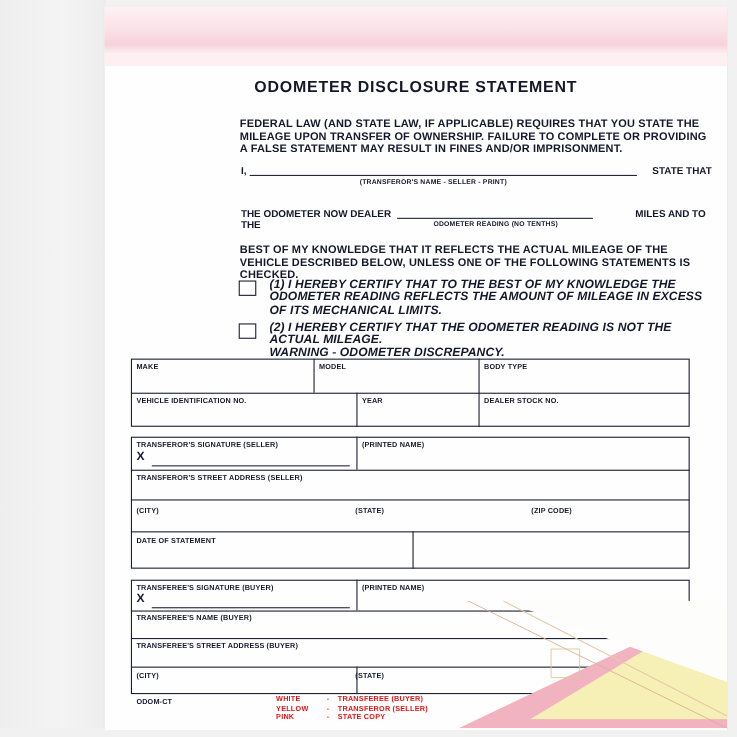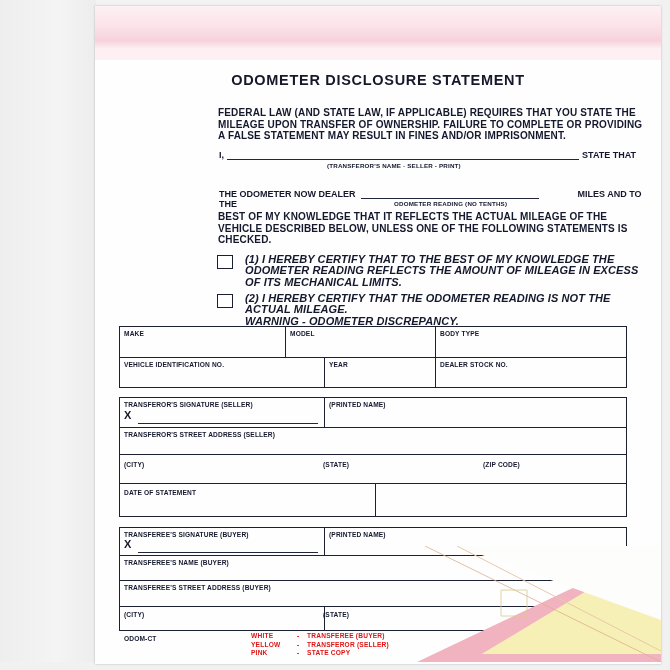--- a/index.html
+++ b/index.html
@@ -99,21 +99,21 @@
     position: absolute;
     left: 124px;
     top: 182px;
     width: 436px;
     font-size: 9px;
     font-weight: bold;
     color: #14182c;
   }
   .best-know {
     left: 123px;
-    top: 205px;
+    top: 216px;
     width: 434px;
   }
 
   .cb {
     position: absolute;
     width: 14px;
     height: 12px;
     border: 1px solid #1b1f33;
     background: #fff;
   }
@@ -209,21 +209,21 @@
     <div style="position:absolute;left:0;top:0;width:566px;height:44px;background:linear-gradient(180deg,#fdf1f4 0%,#fbe3e9 45%,#f7d2dc 78%,#fdf3f5 100%);"></div>
     <div style="position:absolute;left:0;top:44px;width:566px;height:10px;background:#fdeff2;"></div>
 
     <div class="title">ODOMETER DISCLOSURE STATEMENT</div>
 
     <div class="para legal">FEDERAL LAW (AND STATE LAW, IF APPLICABLE) REQUIRES THAT YOU STATE THE MILEAGE UPON TRANSFER OF OWNERSHIP. FAILURE TO COMPLETE OR PROVIDING A FALSE STATEMENT MAY RESULT IN FINES AND/OR IMPRISONMENT.</div>
 
     <div class="row-i">
       <span>I,</span>
       <span class="fill-line" style="width:352px;"></span>
-      <span style="margin-left:1px;">STATE THAT</span>
+      <span style="margin-left:12px;">STATE THAT</span>
     </div>
     <div class="tiny" style="left:232px;top:156px;">(TRANSFEROR'S NAME - SELLER - PRINT)</div>
 
     <div class="odo-reads">
       <span>THE ODOMETER NOW DEALER</span>
       <span class="fill-line" style="width:178px;margin-left:3px;"></span>
       <span style="margin-left:4px;padding-left:32px;">MILES AND TO THE</span>
     </div>
     <div class="tiny" style="left:299px;top:194px;">ODOMETER READING (NO TENTHS)</div>
 

